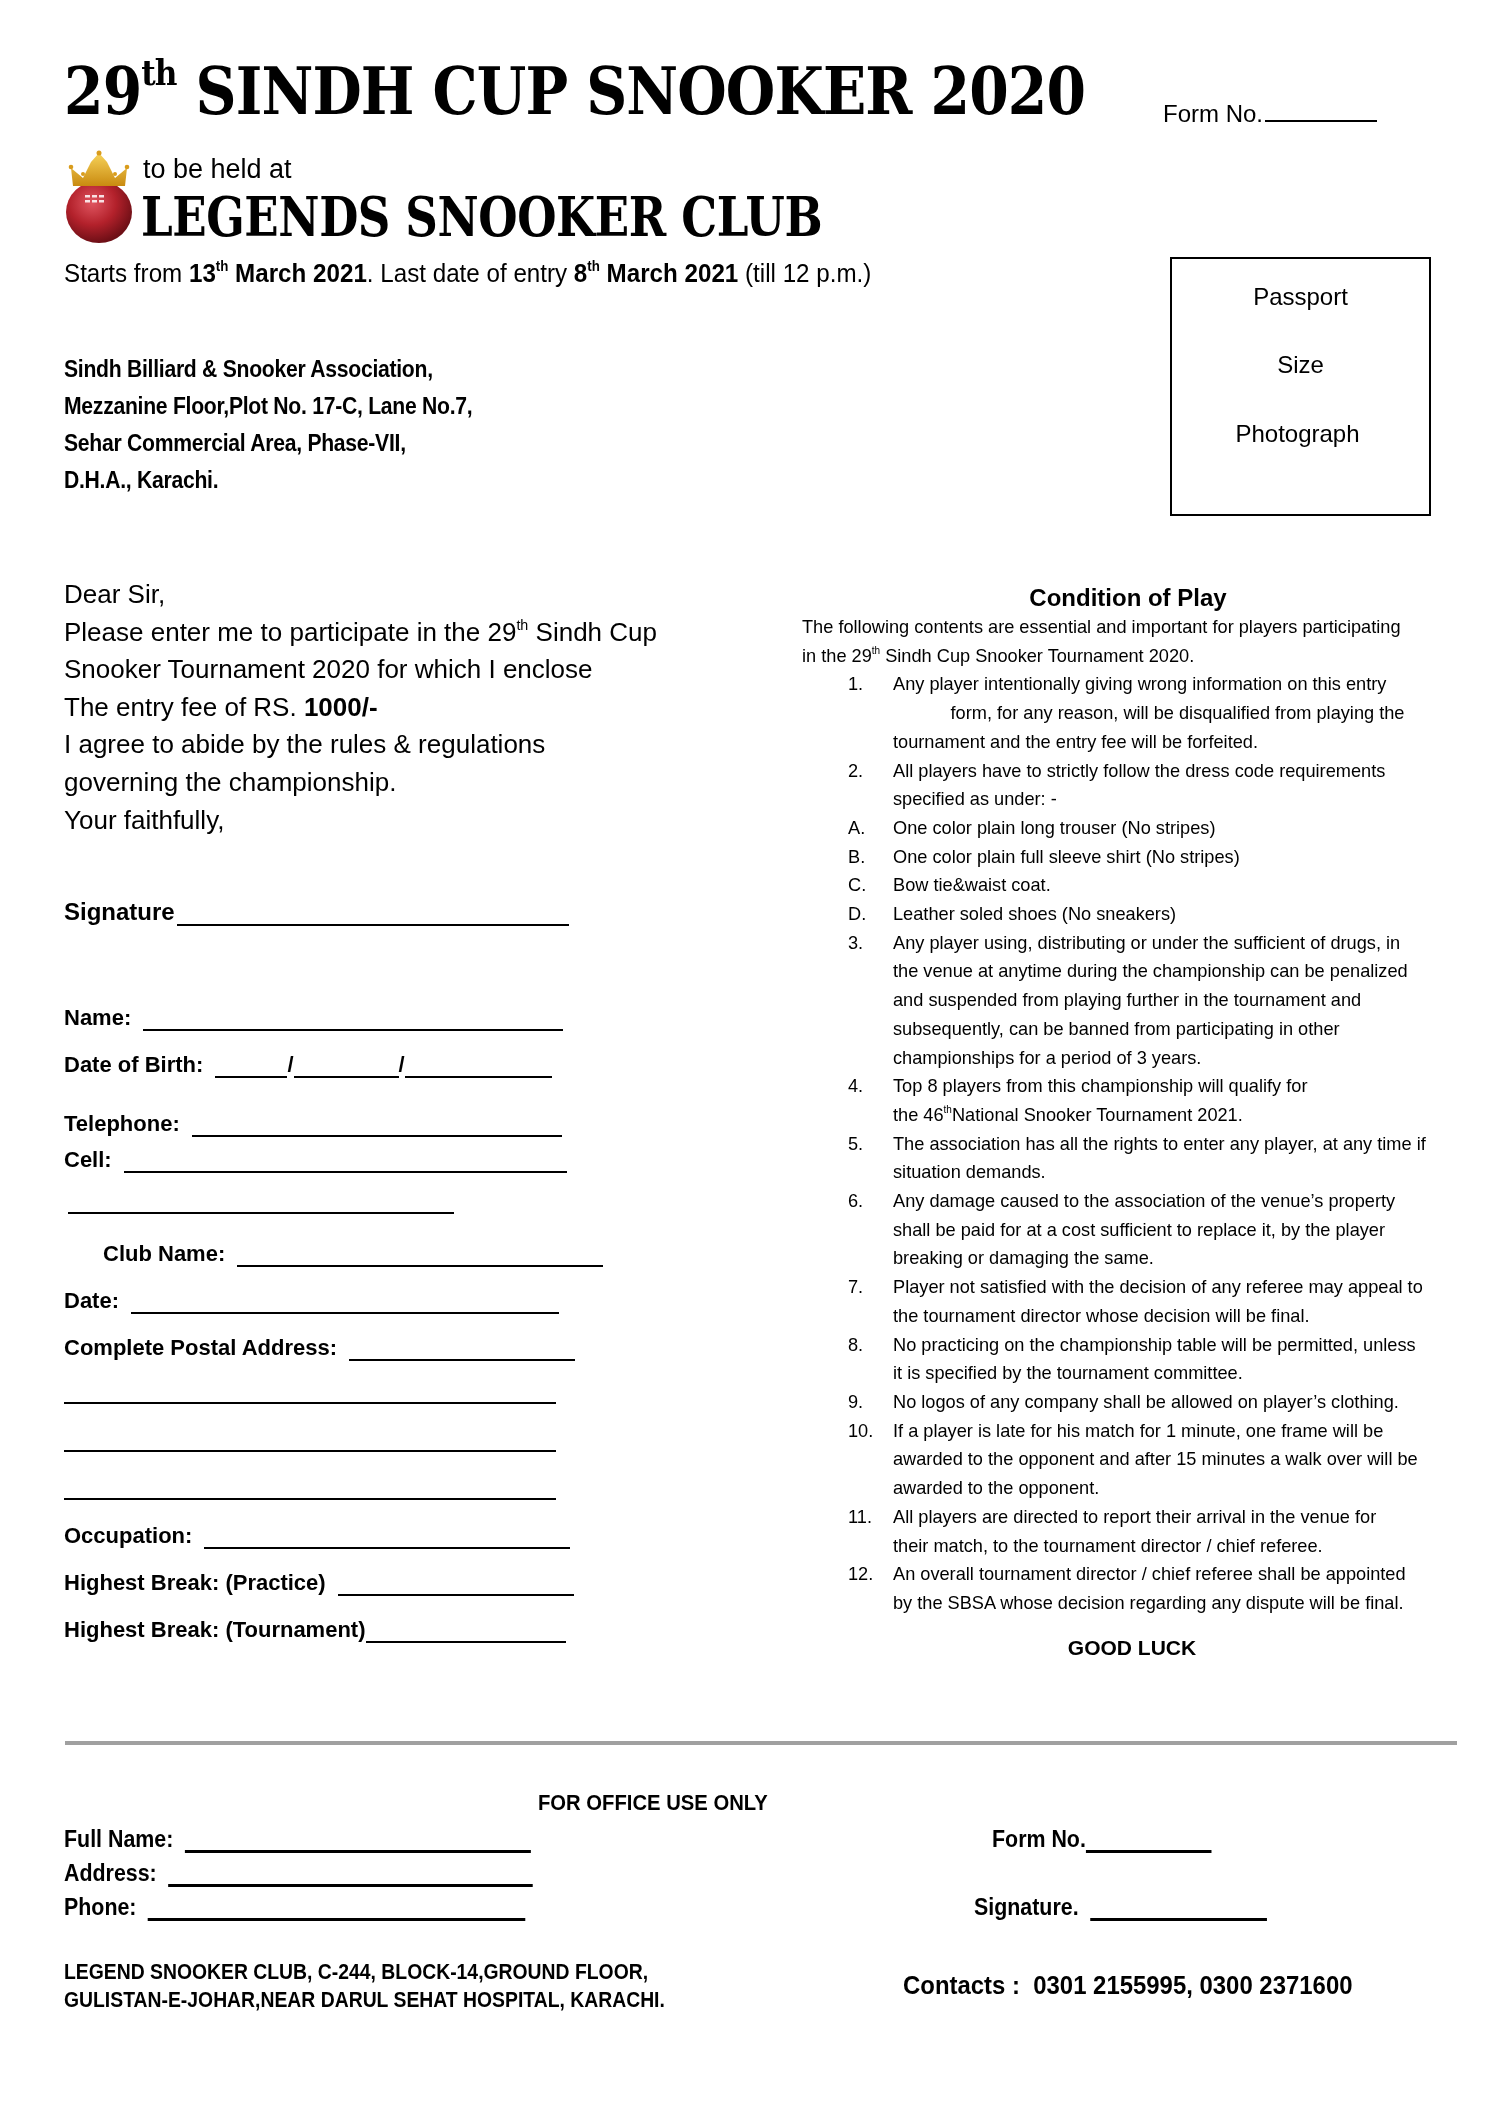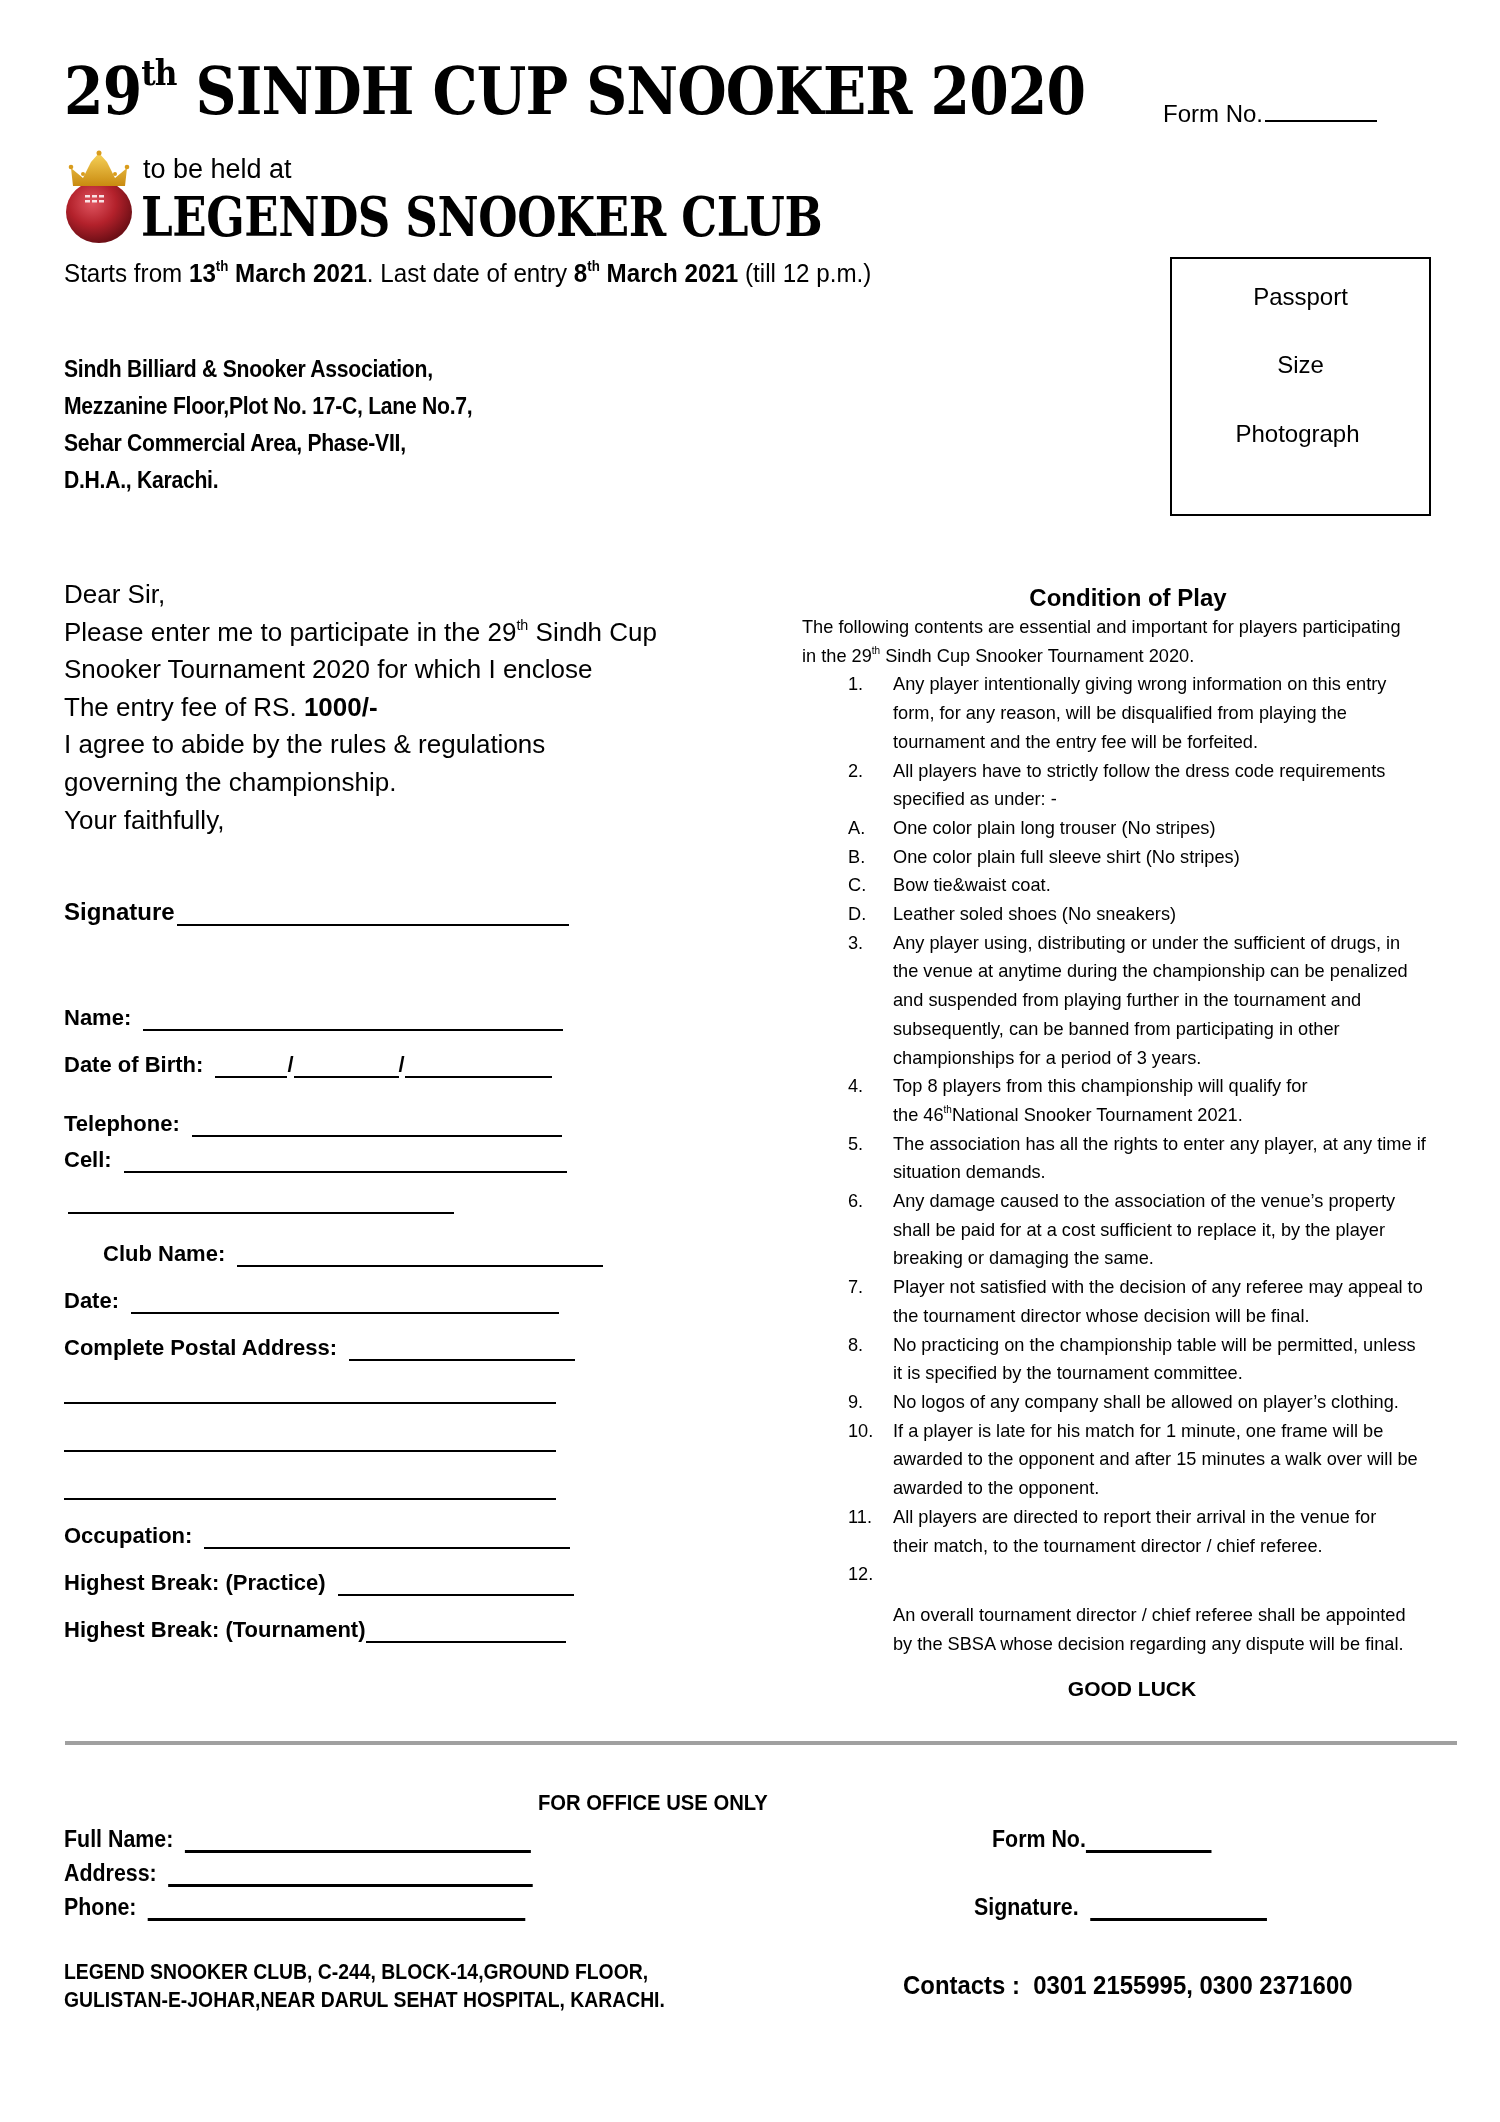--- a/index.html
+++ b/index.html
@@ -183,21 +183,21 @@
 
 <div class="abs cal" id="cond">
   <div id="cond-title">Condition of Play</div>
   <div style="white-space:nowrap;">The following contents are essential and important for players participating</div>
   <div style="white-space:nowrap;"><span>in the </span><span>29</span><sup>th</sup><span> Sindh Cup Snooker Tournament 2020.</span></div>
   <div id="cond-list">
       <div class="cond-item">
         <div class="cond-num">1.</div>
         <div class="cond-text">
           <div style="white-space: nowrap;">Any player intentionally giving wrong information on this entry</div>
-          <div style="white-space: nowrap;">form, for any reason, will be disqualified from playing the</div>
+          <div style="white-space: nowrap; text-align: center;">form, for any reason, will be disqualified from playing the</div>
           <div style="white-space: nowrap;">tournament and the entry fee will be forfeited.</div>
         </div>
       </div>
       <div class="cond-item">
         <div class="cond-num">2.</div>
         <div class="cond-text">
           <div style="white-space: nowrap;">All players have to strictly follow the dress code requirements</div>
           <div style="white-space: nowrap;">specified as under: -</div>
         </div>
       </div>
@@ -288,21 +288,21 @@
       <div class="cond-item">
         <div class="cond-num">11.</div>
         <div class="cond-text">
           <div style="white-space: nowrap;">All players are directed to report their arrival in the venue for</div>
           <div style="white-space: nowrap;">their match, to the tournament director / chief referee.</div>
         </div>
       </div>
       <div class="cond-item">
         <div class="cond-num">12.</div>
         <div class="cond-text">
-          <div style="white-space: nowrap; margin-top: 41px;">An overall tournament director / chief referee shall be appointed</div>
+          <div style="white-space: nowrap;">An overall tournament director / chief referee shall be appointed</div>
           <div style="white-space: nowrap;">by the SBSA whose decision regarding any dispute will be final.</div>
         </div>
       </div>
     </div>
   <div id="good-luck">GOOD LUCK</div>
 </div>
 
 <div class="abs" id="rule"></div>
 
 <div class="abs cal" id="office-title">FOR OFFICE USE ONLY</div>

